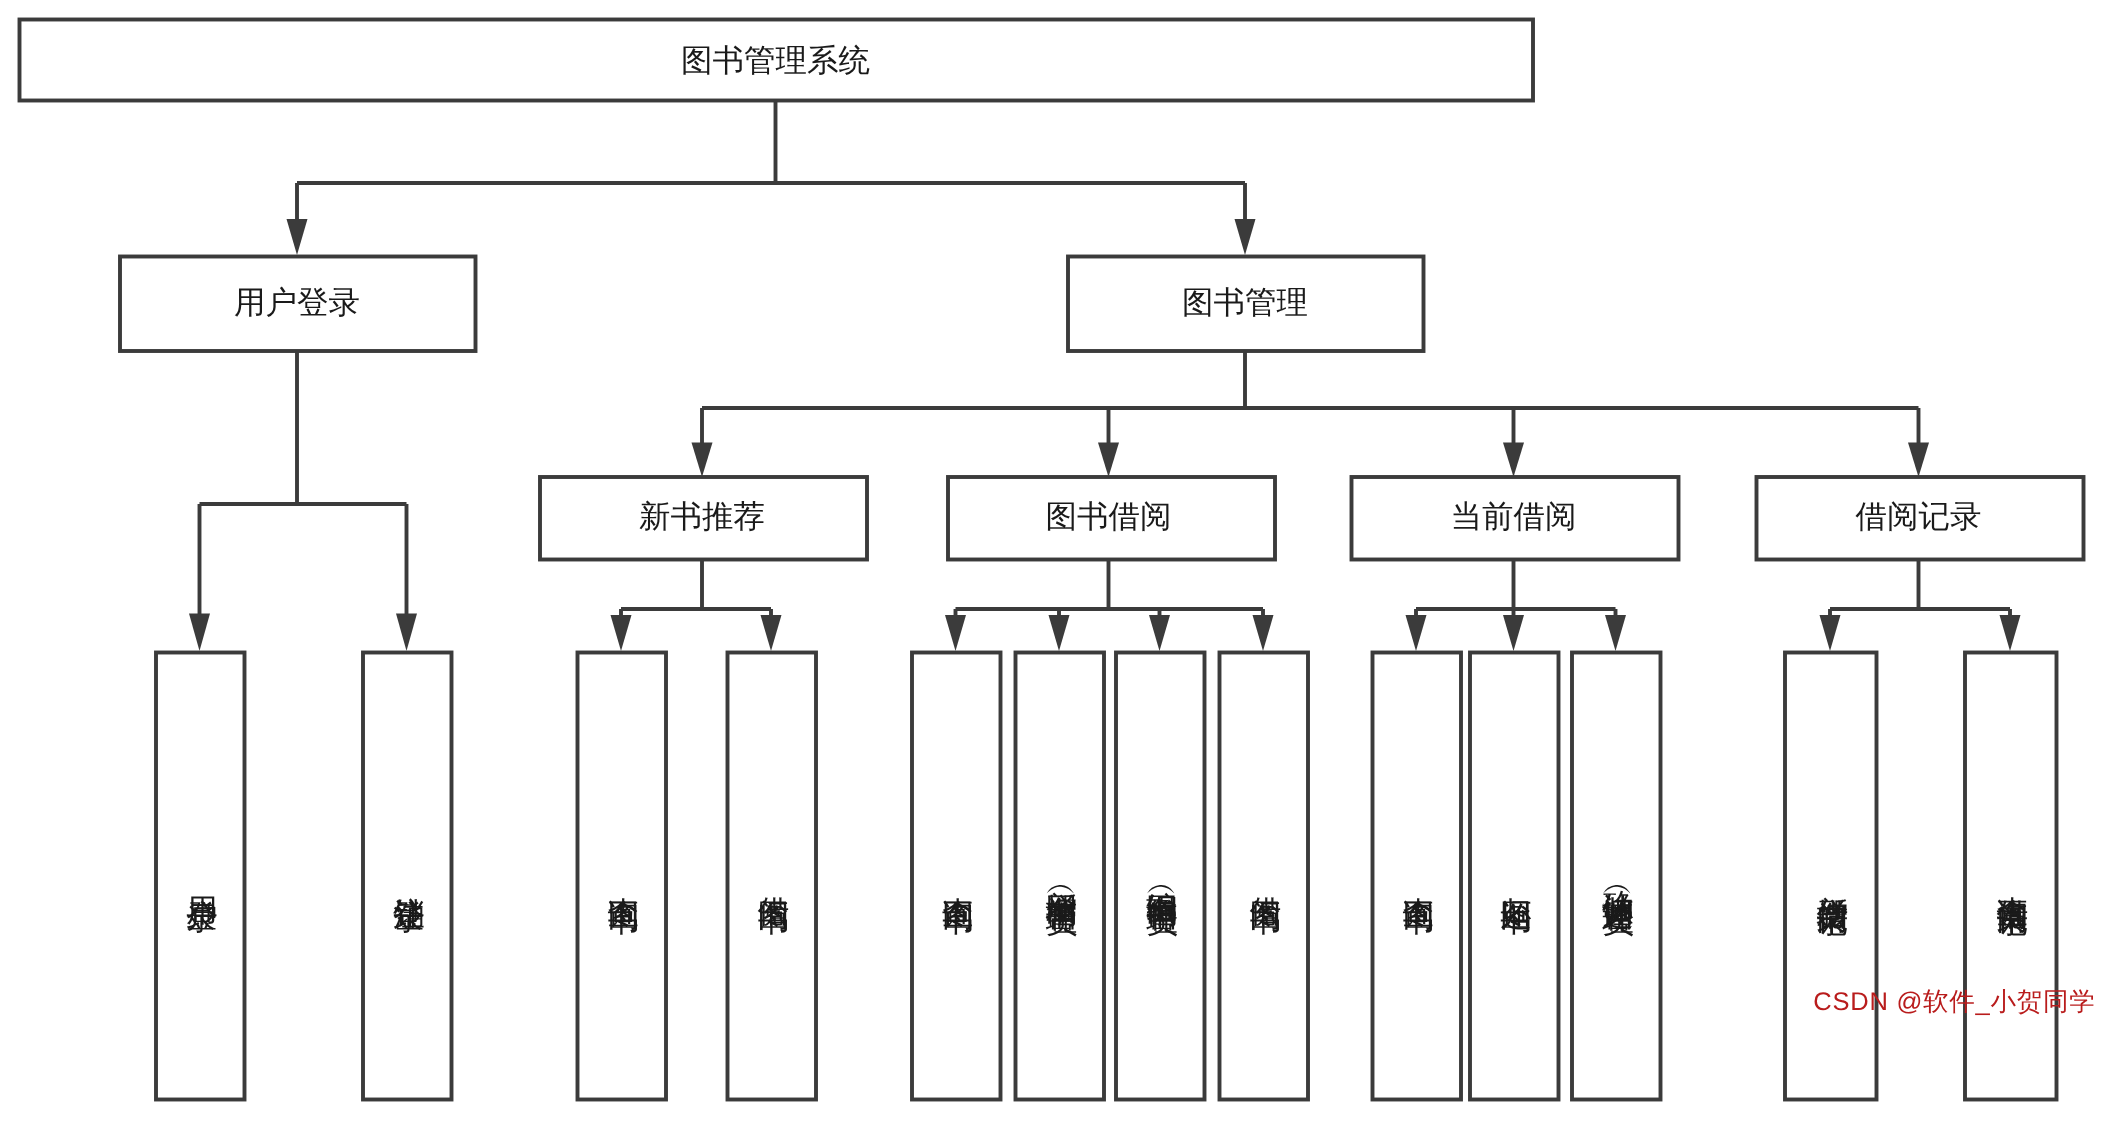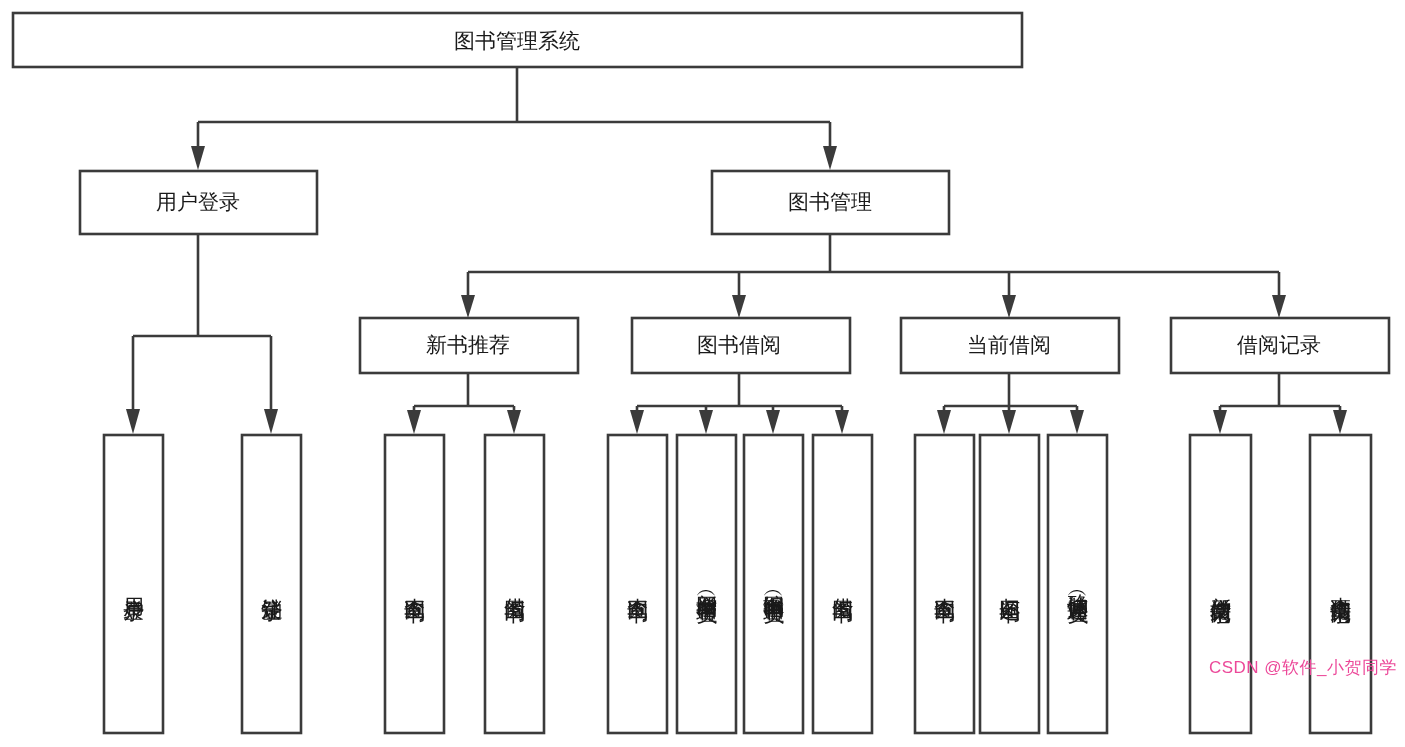--- a/index.html
+++ b/index.html
@@ -68,21 +68,21 @@
     line-height: 1.16;
     letter-spacing: 1.5px;
     white-space: nowrap;
   }
   .watermark {
     position: absolute;
     right: 8px;
     bottom: 6px;
     font-family: "Liberation Sans", "DejaVu Sans", sans-serif;
     font-size: 17px;
-    color: #ec4899;
+    color: #b91c1c;
     white-space: nowrap;
     letter-spacing: 0.5px;
   }
 </style>
 </head>
 <body>
 
 <div id="diagram-root">
 
   <svg id="flow-svg" viewBox="0 0 1405 747">

